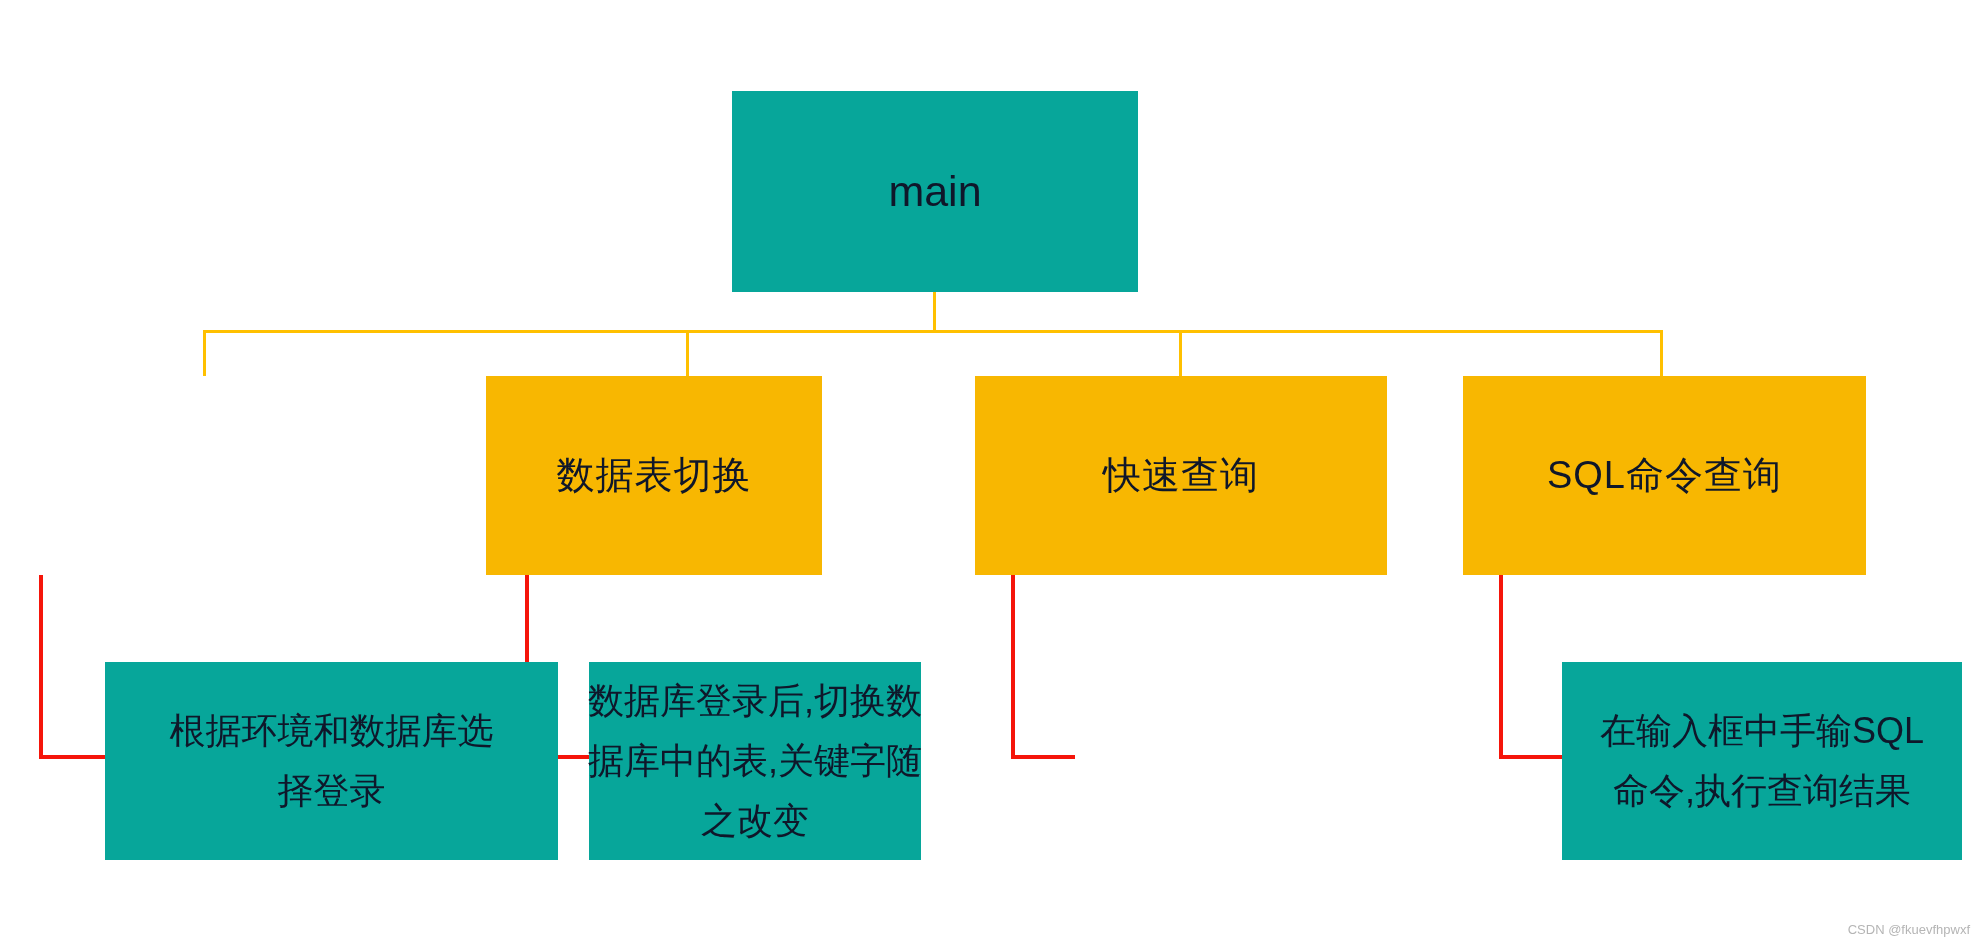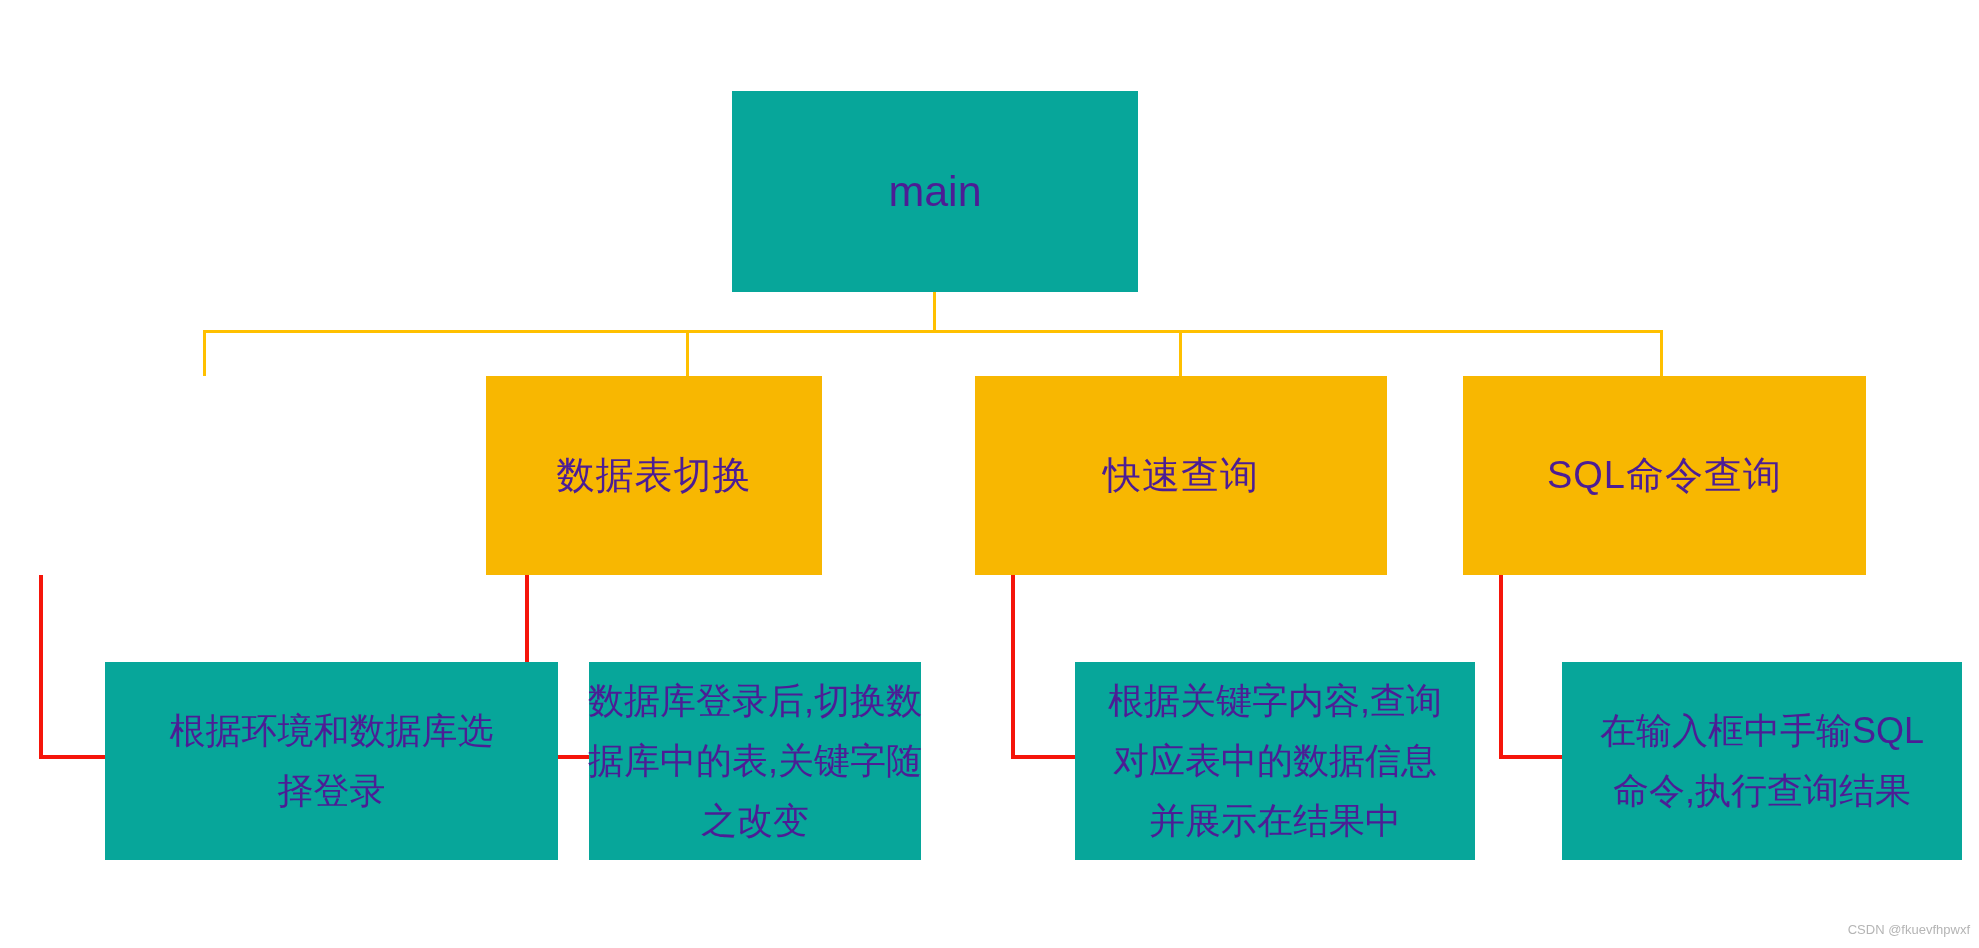--- a/index.html
+++ b/index.html
@@ -14,21 +14,21 @@
     background: #ffffff;
     overflow: hidden;
     font-family: "Liberation Sans", "DejaVu Sans", sans-serif;
   }
   .node {
     position: absolute;
     display: flex;
     align-items: center;
     justify-content: center;
     text-align: center;
-    color: #4c1d95;
+    color: #0f172a;
   }
   .root-node {
     left: 732px; top: 91px; width: 406px; height: 201px;
     background: var(--color-teal);
     font-size: 43px;
   }
   .branch-node {
     top: 376px; height: 199px;
     background: var(--color-orange);
     font-size: 38px;
@@ -118,27 +118,20 @@
       <span class="desc-line">择登录</span>
     </div>
   </div>
   <div class="node desc-node desc-2">
     <div class="desc-lines">
       <span class="desc-line">数据库登录后,切换数</span>
       <span class="desc-line">据库中的表,关键字随</span>
       <span class="desc-line">之改变</span>
     </div>
   </div>
-  <div class="node desc-node desc-3">
-    <div class="desc-lines">
-      <span class="desc-line">根据关键字内容,查询</span>
-      <span class="desc-line">对应表中的数据信息</span>
-      <span class="desc-line">并展示在结果中</span>
-    </div>
-  </div>
   <div class="node desc-node desc-4">
     <div class="desc-lines">
       <span class="desc-line">在输入框中手输SQL</span>
       <span class="desc-line">命令,执行查询结果</span>
     </div>
   </div>
 
   <div class="watermark">CSDN @fkuevfhpwxf</div>
 
 </div>

